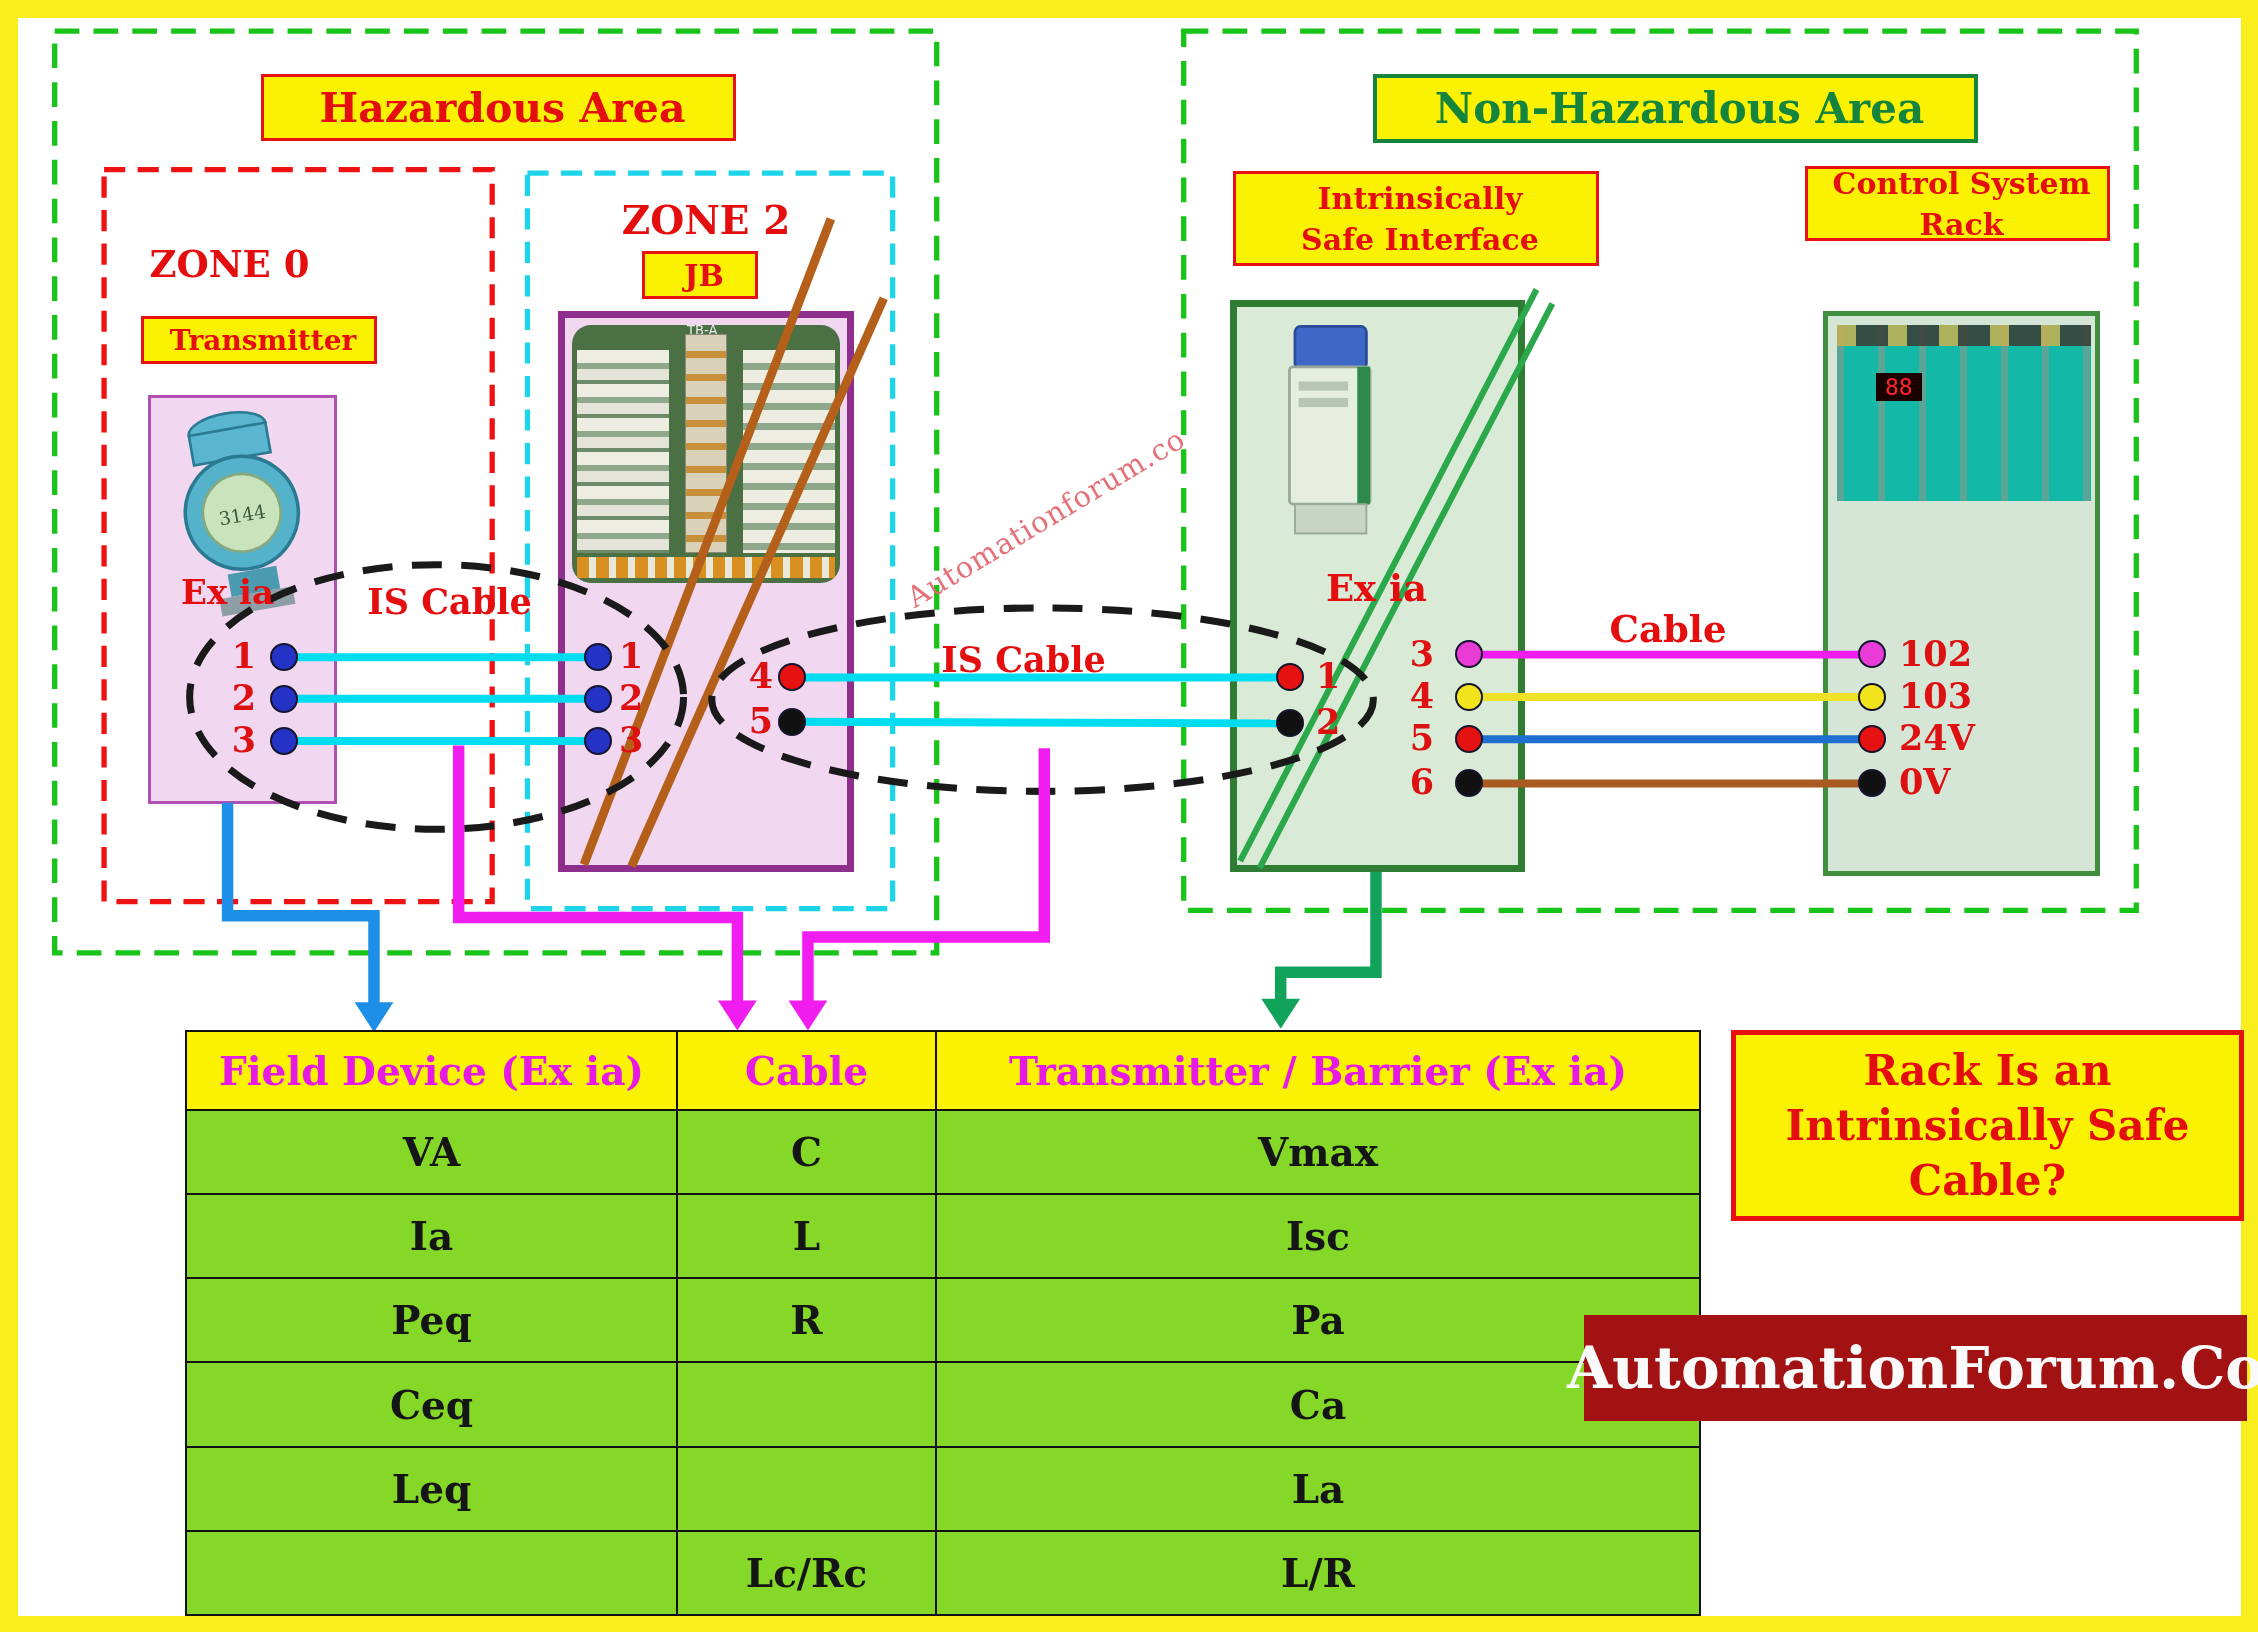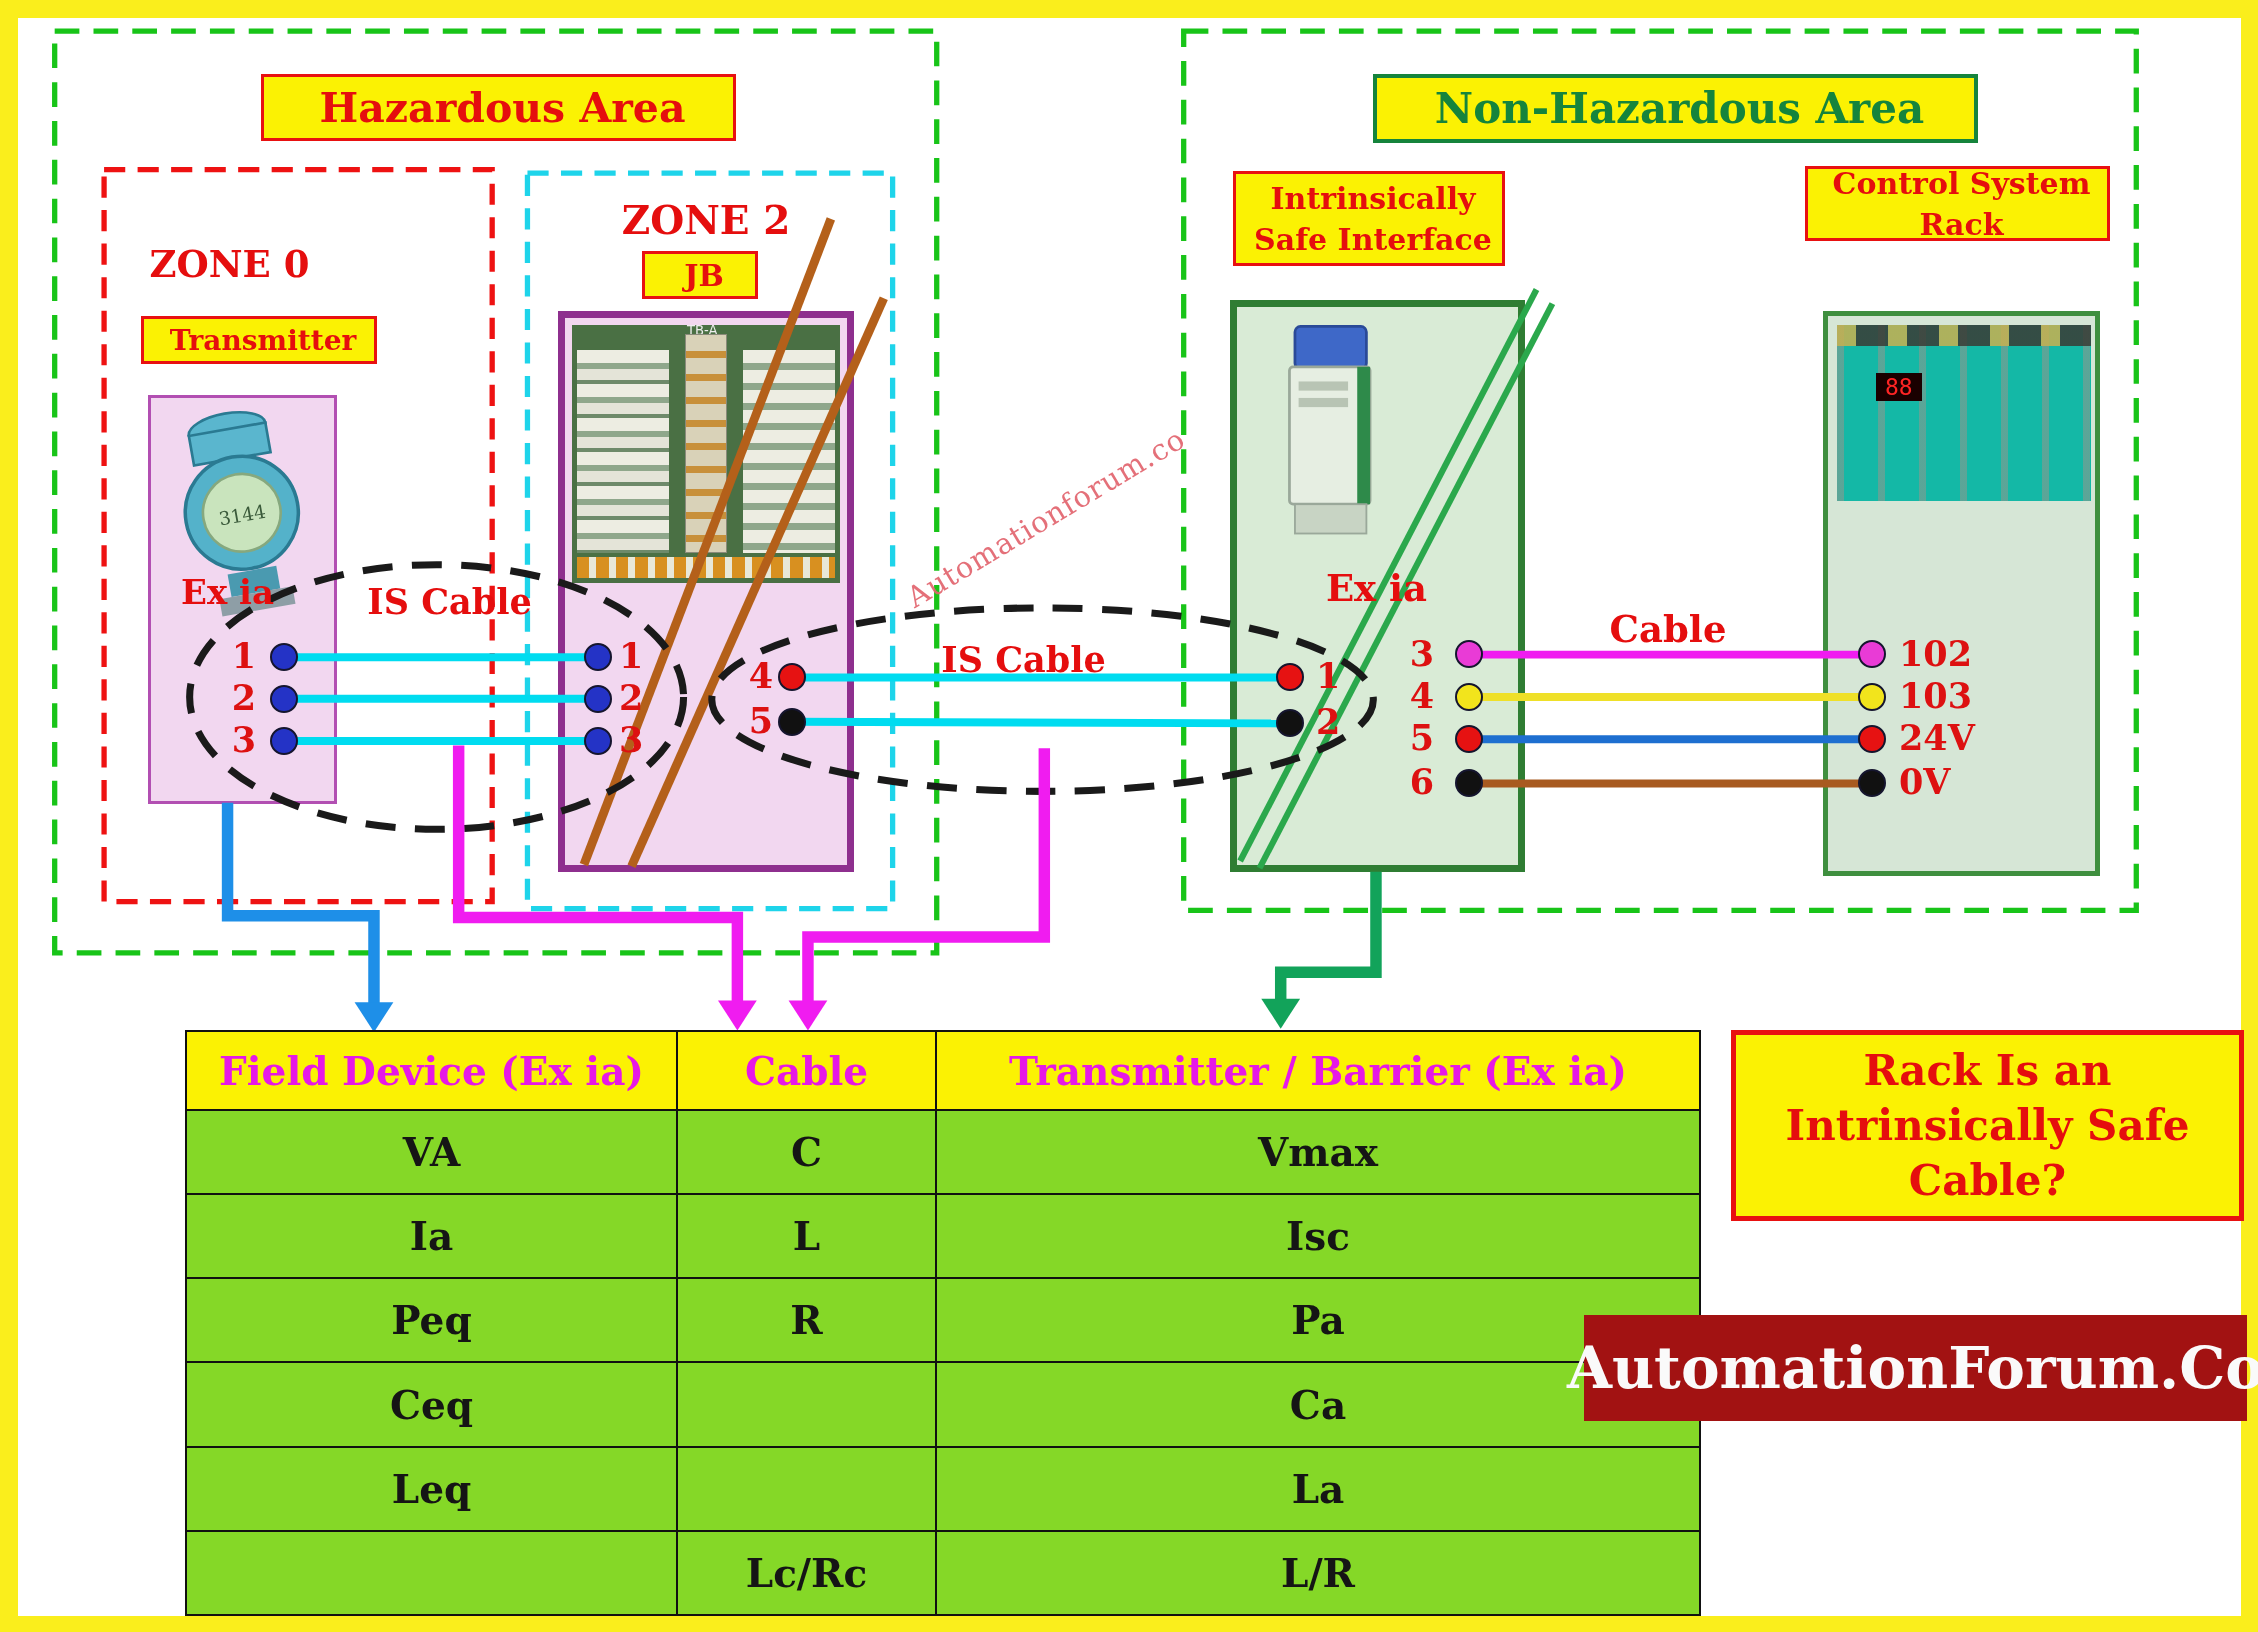--- a/index.html
+++ b/index.html
@@ -6,21 +6,21 @@
   html,body { width:2258px; height:1633px; }
   body { font-family:"DejaVu Serif", serif; background:#FAEE1C; overflow:hidden; }
   .canvas { position:relative; width:2258px; height:1633px; background:#FAEE1C; }
   .inner { position:absolute; left:17.6px; top:17.6px; width:2223px; height:1598px; background:#FFFFFF; z-index:0; }
 
   
   .tx-box { position:absolute; left:148px; top:395px; width:189px; height:409px;
             background:#F2D7F0; border:3.5px solid #B24FB2; z-index:1; }
   .jb-box { position:absolute; left:558px; top:311px; width:296px; height:561px;
             background:#F2D7F0; border:7px solid #8E2F8E; z-index:1; }
-  .jb-photo { position:absolute; left:7px; top:7px; width:268px; height:258px; background:#4A7044; overflow:hidden; }
+  .jb-photo { position:absolute; left:7px; top:7px; width:268px; height:258px; background:#4A7044; overflow:hidden;border-radius:19px; }
   .jb-wires-left  { position:absolute; left:5.3px;  top:25px; width:92px; height:203px;
             background:repeating-linear-gradient(to bottom,#EDEDE2 0 13.2px,#8FA78B 13.2px 19.4px,#E4E4D8 19.4px 30px,#6E8A6A 30px 34px); }
   .jb-wires-right { position:absolute; right:5.3px; top:25px; width:92px; height:203px;
             background:repeating-linear-gradient(to bottom,#EDEDE2 0 13.2px,#8FA78B 13.2px 20px); }
   .jb-strip { position:absolute; left:113px; top:8.8px; width:42px; height:219px;
             background:repeating-linear-gradient(to bottom,#D9D2B8 0 16px,#C8903A 16px 23px); border:1.8px solid #8A8A7A; }
   .jb-bottomstrip { position:absolute; left:5.3px; bottom:5.3px; width:258px; height:21px;
             background:repeating-linear-gradient(to right,#D89020 0 12.4px,#E8E8D8 12.4px 19.4px); }
   .jb-photo-label { position:absolute; left:115px; top:-1.8px; color:#EEEEEE; font-size:13.2px;
             font-family:"DejaVu Sans", sans-serif; }
@@ -170,21 +170,21 @@
   <div class="rtext" style="left:119px;top:243px;width:221px;font-size:37px;line-height:42px;">ZONE 0</div>
   <div class="badge" style="left:141px;top:316px;width:236px;height:48px;font-size:28px;">
     <span>Transmitter</span>
   </div>
 
   <div class="rtext" style="left:578px;top:198px;width:256px;font-size:39px;line-height:44px;">ZONE 2</div>
   <div class="badge" style="left:642px;top:251px;width:116px;height:48px;font-size:30px;">
     <span>JB</span>
   </div>
 
-  <div class="badge" style="left:1233px;top:171px;width:272px;height:95px;font-size:30px;line-height:41px;">
+  <div class="badge" style="left:1233px;top:171px;width:366px;height:95px;font-size:30px;line-height:41px;">
     <span>Intrinsically</span>
     <span>Safe Interface</span>
   </div>
   <div class="badge" style="left:1805px;top:166px;width:305px;height:75px;font-size:30px;line-height:41px;">
     <span>Control System</span>
     <span>Rack</span>
   </div>
 
   <div class="rtext" style="left:157px;top:572px;width:141px;font-size:34px;">Ex ia</div>
   <div class="rtext" style="left:357px;top:581px;width:185px;font-size:35px;">IS Cable</div>

